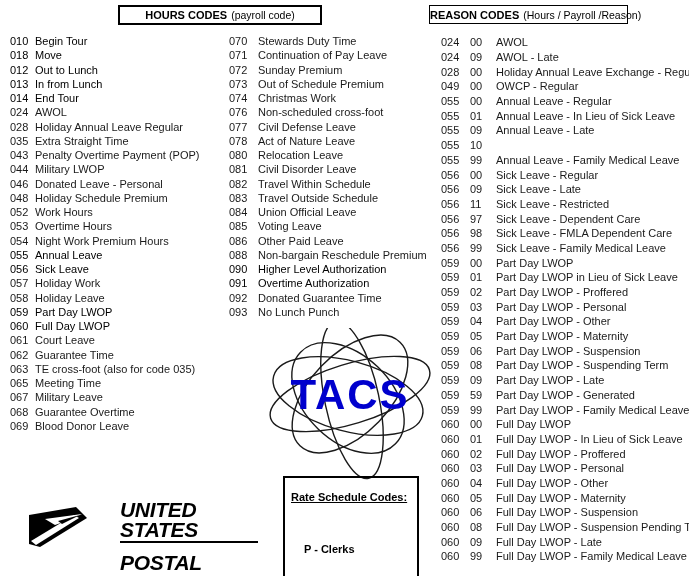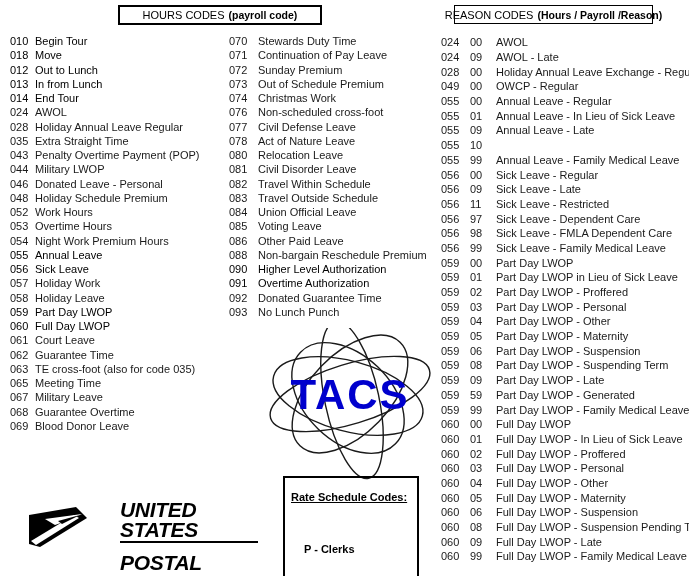--- a/index.html
+++ b/index.html
@@ -7,22 +7,22 @@
     width:689px;height:576px;position:relative;overflow:hidden;
     background:#ffffff;color:#000;
     font-family:"Liberation Sans", sans-serif;
     -webkit-font-smoothing:antialiased;
   }
   .hdr-box{
     position:absolute;border:2px solid #000;background:#fff;
     display:flex;align-items:center;justify-content:center;
     font-size:11px;white-space:nowrap;
   }
-  .hdr-box .t{font-weight:normal;}
-  .hdr-box .s{font-weight:bold;margin-left:4px;font-size:10.5px;}
+  .hdr-box .t{font-weight:bold;}
+  .hdr-box .s{font-weight:normal;margin-left:4px;font-size:10.5px;}
   .list{position:absolute;}
   .row{display:flex;align-items:center;white-space:nowrap;font-size:11px;color:#1a1a1a;}
   .row .code{flex:none;}
   .row.bold{font-weight:normal;color:#000;}
   .hours1 .row{height:14.25px;}
   .hours1 .code{width:25px;}
   .hours2 .row{height:14.25px;}
   .hours2 .code{width:29px;}
   .reason .row{height:14.7px;}
   .reason .code{width:29px;}
@@ -44,21 +44,21 @@
   .usps-line2{padding-top:10px;}
 </style>
 </head>
 <body>
 
 <div class="hdr-box" style="left:118px;top:5px;width:200px;height:16px;">
   <span class="t">HOURS CODES</span>
   <span class="s">(payroll code)</span>
 </div>
 
-<div class="hdr-box" style="left:454px;top:5px;width:197px;height:17px;border-width:1px;">
+<div class="hdr-box" style="left:429px;top:5px;width:197px;height:17px;border-width:1px;justify-content:space-between;">
   <span class="t">REASON CODES</span>
   <span class="s">(Hours / Payroll /Reason)</span>
 </div>
 
 <div class="list hours1" style="left:10px;top:34px;">
 
     <div class="row bold">
       <span class="code">010</span>
       <span class="label">Begin Tour</span>
     </div>

